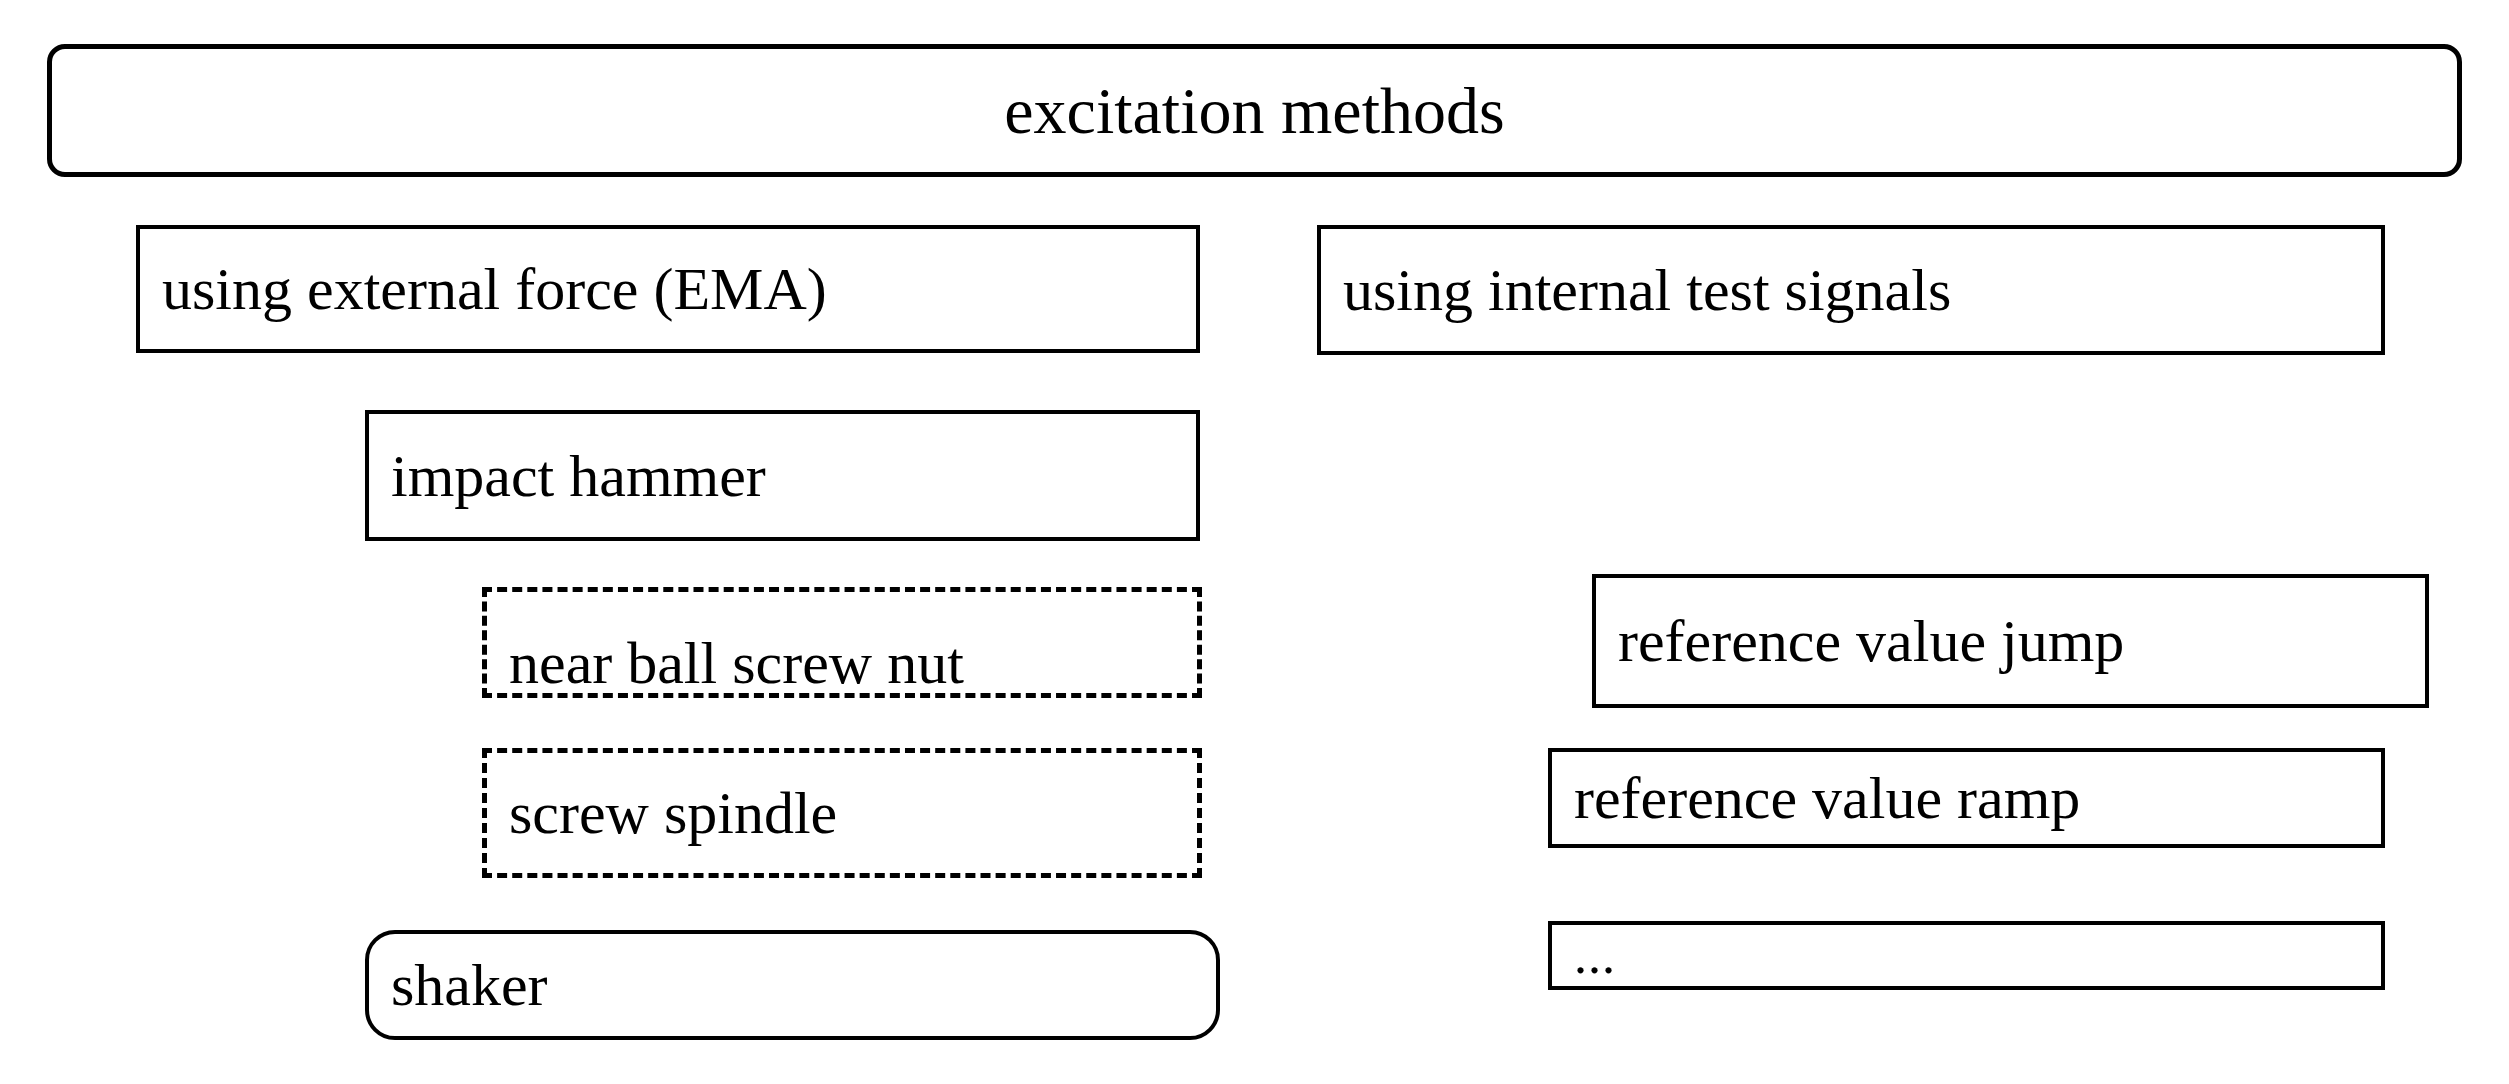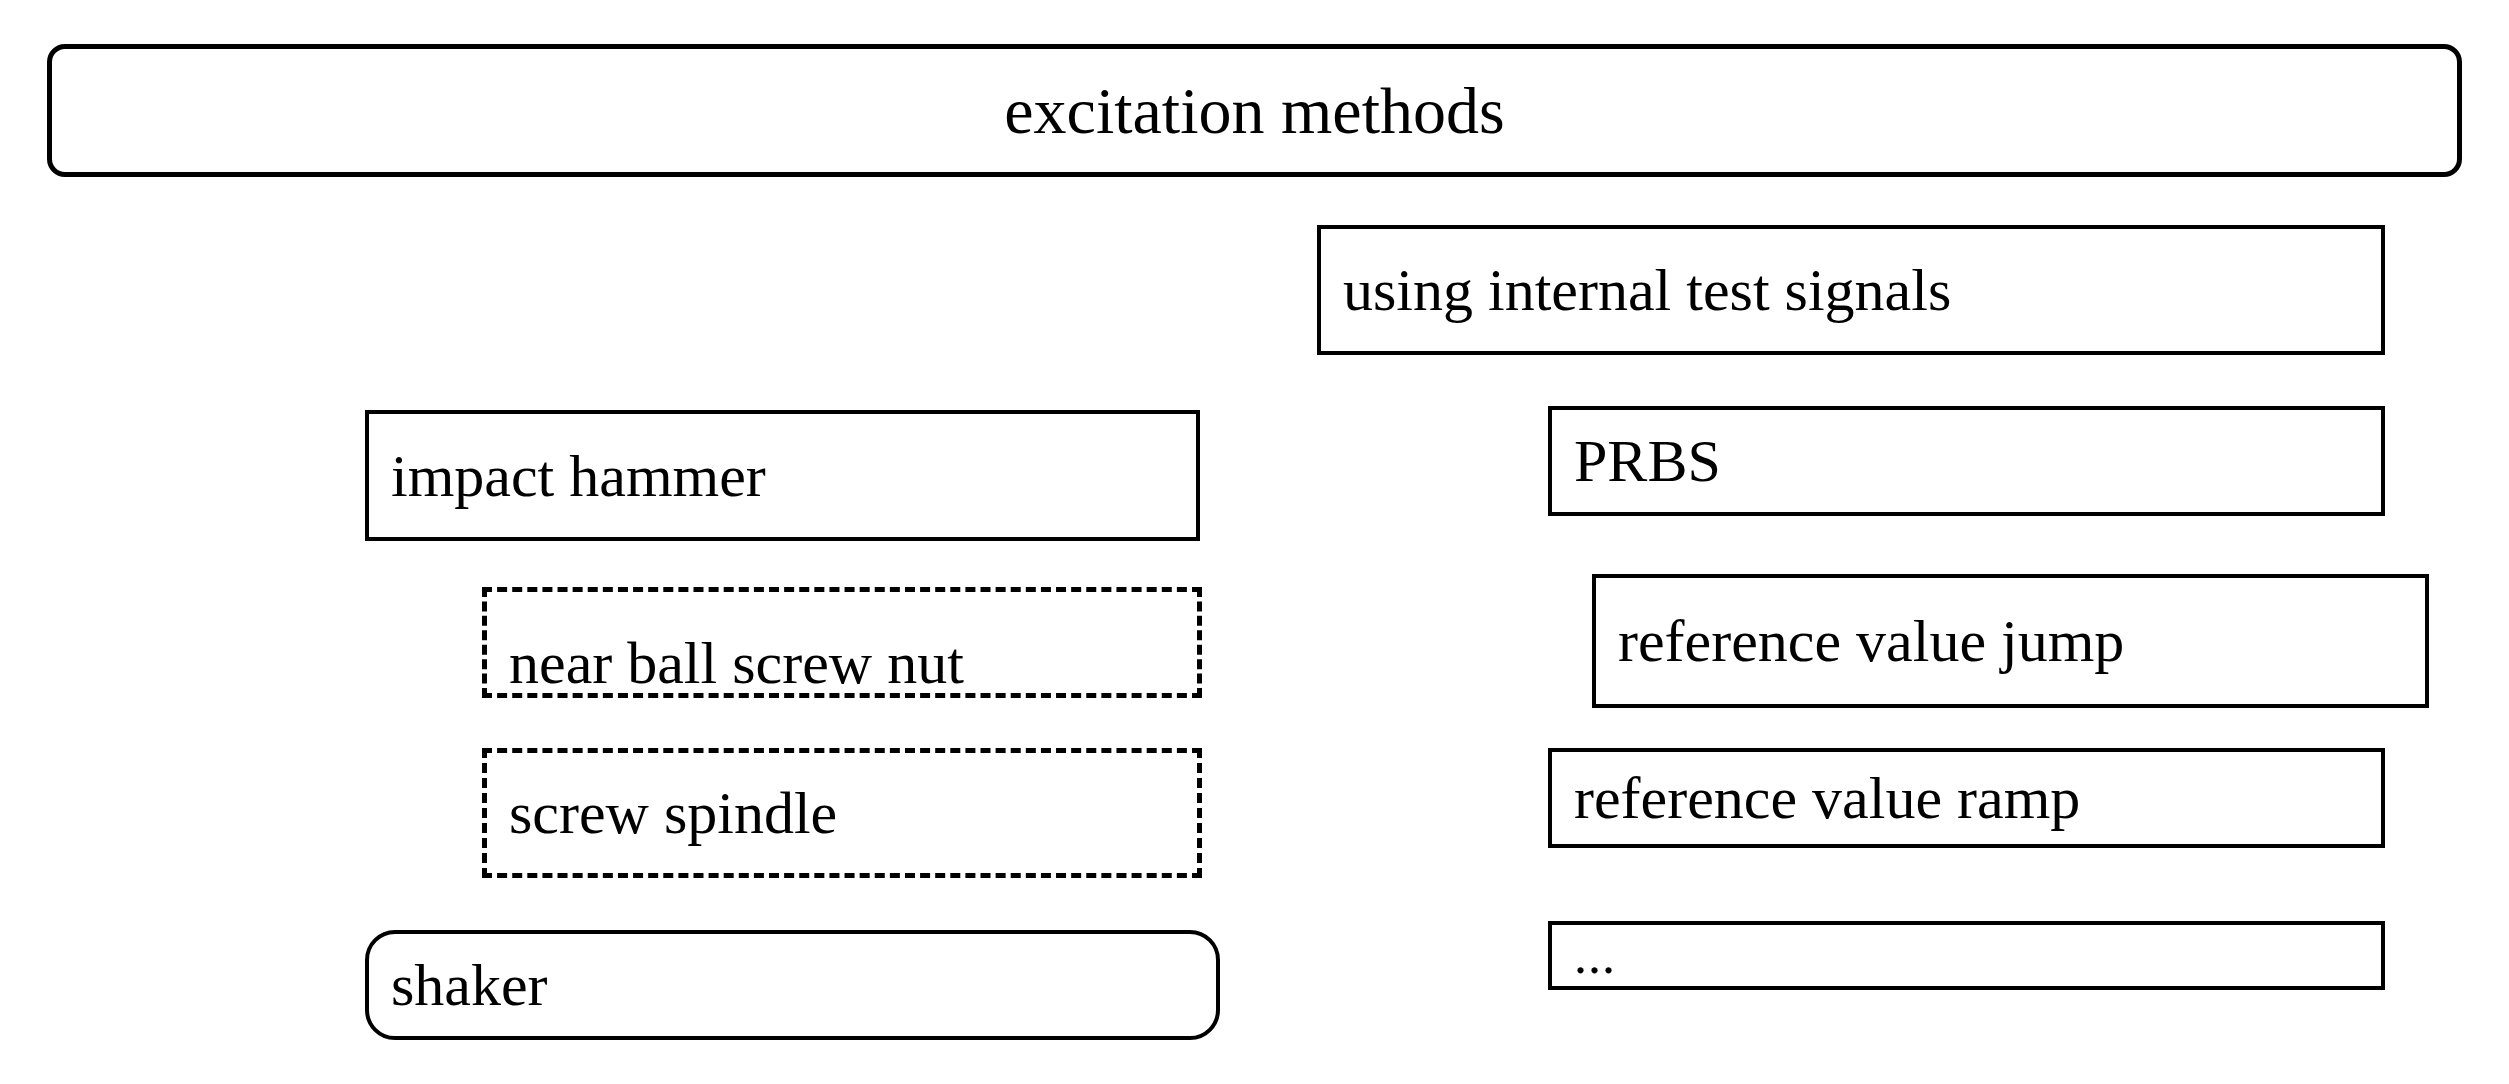--- a/index.html
+++ b/index.html
@@ -60,20 +60,23 @@
 </style>
 </head>
 <body>
 
 <div id="canvas">
 
   <div class="node root" style="left:47px; top:44px; width:2415px; height:133px;">
     <span class="label">excitation methods</span>
   </div>
 
+  <div class="node level1" style="left:136px; top:225px; width:1064px; height:128px;">
+    <span class="label">using external force (EMA)</span>
+  </div>
 
   <div class="node level2" style="left:365px; top:410px; width:835px; height:131px;">
     <span class="label">impact hammer</span>
   </div>
 
   <div class="node level3" style="left:482px; top:587px; width:720px; height:111px;align-items:flex-end;">
     <span class="label">near ball screw nut</span>
   </div>
 
   <div class="node level3" style="left:482px; top:748px; width:720px; height:130px;">
@@ -81,23 +84,20 @@
   </div>
 
   <div class="node level2" style="left:365px; top:930px; width:855px; height:110px;border-radius:30px;">
     <span class="label">shaker</span>
   </div>
 
   <div class="node level1" style="left:1317px; top:225px; width:1068px; height:130px;">
     <span class="label">using internal test signals</span>
   </div>
 
-  <div class="node level2" style="left:1548px; top:406px; width:837px; height:110px;">
-    <span class="label">PRBS</span>
-  </div>
 
   <div class="node level2" style="left:1548px; top:574px; width:837px; height:134px;margin-left:44px;">
     <span class="label">reference value jump</span>
   </div>
 
   <div class="node level2" style="left:1548px; top:748px; width:837px; height:100px;">
     <span class="label">reference value ramp</span>
   </div>
 
   <div class="node level2 ellipsis" style="left:1548px; top:921px; width:837px; height:69px;">

